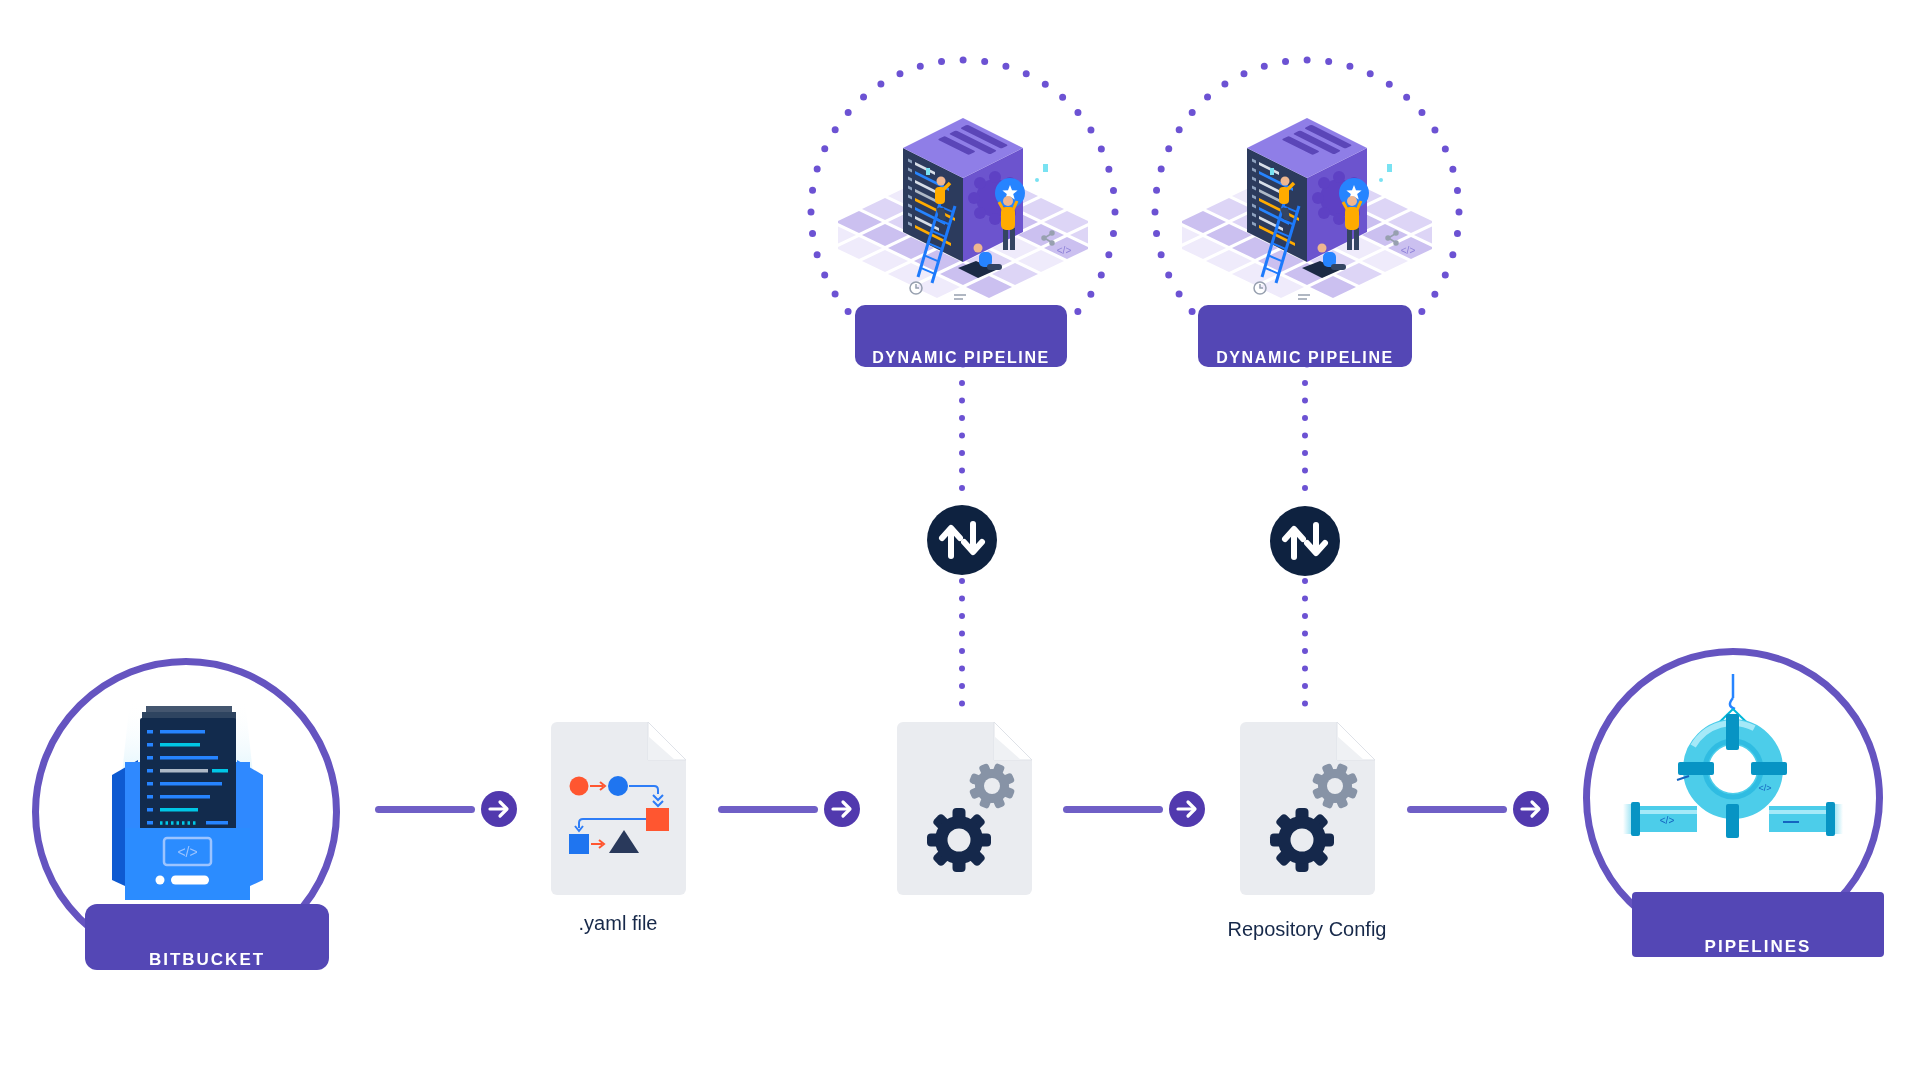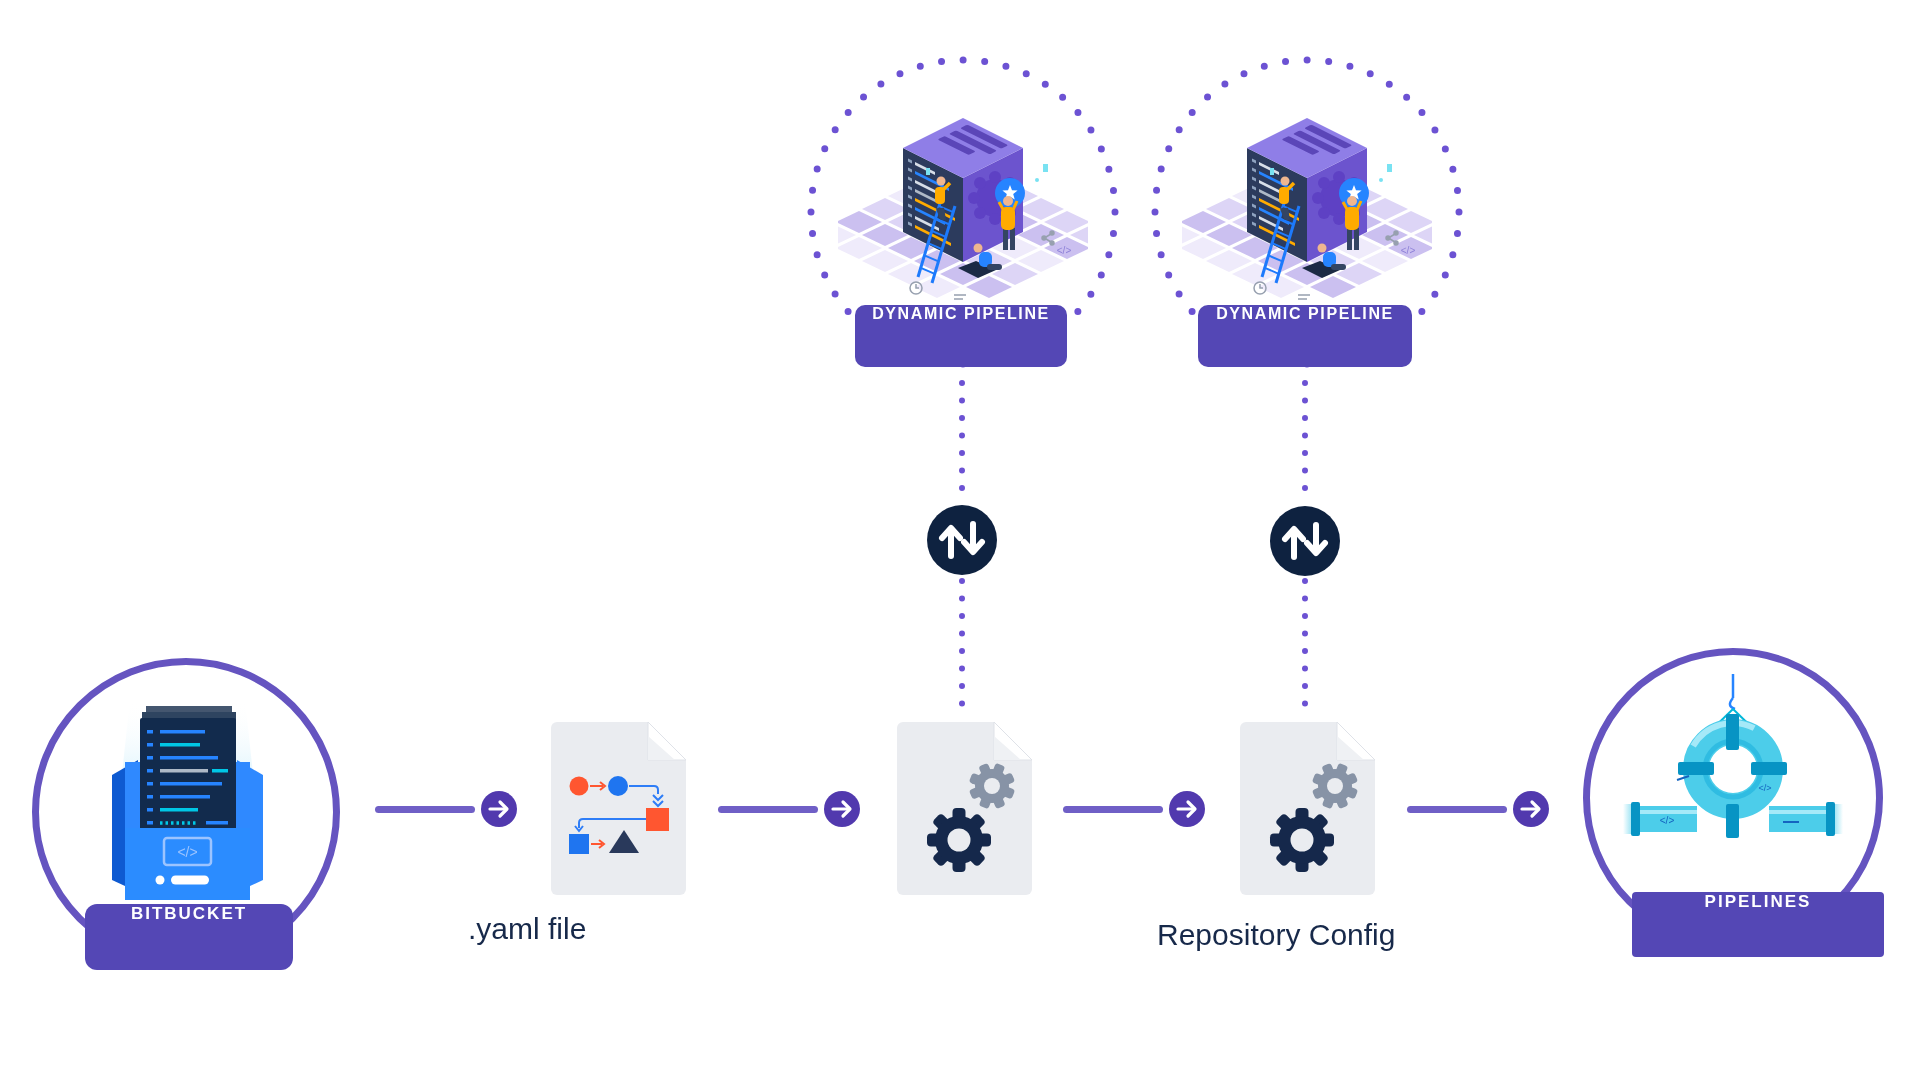--- a/index.html
+++ b/index.html
@@ -3,25 +3,25 @@
 <meta charset="utf-8">
 <style>
   html,body{margin:0;padding:0;background:#ffffff;}
   .canvas{position:relative;width:1920px;height:1080px;background:#ffffff;overflow:hidden;
           font-family:"Liberation Sans", sans-serif;}
   .layer{position:absolute;left:0;top:0;width:1920px;height:1080px;pointer-events:none;}
   .dotring{fill:none;stroke:#6C52D3;stroke-width:7;stroke-dasharray:0 21.7;stroke-linecap:round;}
   .dotline{stroke:#6C52D3;stroke-width:6;stroke-dasharray:0 17.5;stroke-linecap:round;fill:none;}
   .abs{position:absolute;}
   .ring{position:absolute;border:7px solid #6554C0;border-radius:50%;box-sizing:border-box;background:#fff;}
-  .badge{position:absolute;display:flex;align-items:flex-start;justify-content:center;
+  .badge{position:absolute;display:flex;align-items:flex-end;justify-content:center;
          background:#5447B5;color:#ffffff;font-weight:bold;letter-spacing:2px;
          border-radius:12px;font-size:17px;}
   .badge.dyn{border-radius:10px;font-size:16px;letter-spacing:1.6px;}
-  .doc-label{position:absolute;color:#17294A;font-size:30px;white-space:nowrap;}
+  .doc-label{position:absolute;color:#17294A;font-size:20px;text-align:center;white-space:nowrap;}
   .flow{position:absolute;height:36px;display:flex;align-items:center;}
   .flow-line{width:100px;height:7px;border-radius:4px;background:#6F5FC6;margin-right:6px;}
 </style>
 </head>
 <body>
 
 <div class="canvas">
 
   <svg class="layer" viewBox="0 0 1920 1080">
     <defs>
@@ -351,21 +351,21 @@
         <line x1="60" y1="123" x2="98" y2="123" stroke="#00C7E6" stroke-width="3.5" stroke-dasharray="2.5 3"></line>
         <rect x="106" y="121" width="22" height="3.5" fill="#2684FF"></rect>
       </g>
     </g>
     <rect x="25" y="128" width="125" height="72" fill="#2B8CFF"></rect>
     <rect x="64" y="138" width="47" height="27" rx="3" fill="none" stroke="#9CC4FF" stroke-width="2.5"></rect>
     <text x="87.5" y="157" font-size="14" fill="#9CC4FF" text-anchor="middle" font-family="Liberation Sans, sans-serif">&lt;/&gt;</text>
     <circle cx="60" cy="180" r="4.5" fill="#ffffff"></circle>
     <rect x="71" y="175.5" width="38" height="9" rx="4.5" fill="#ffffff"></rect>
   </svg>
-  <div class="badge" style="left:85px;top:904px;width:208px;height:66px">
+  <div class="badge" style="left:85px;top:904px;width:244px;height:66px">
     <span>BITBUCKET</span>
   </div>
 
   <div class="flow" style="left:375px;top:791px">
     <div class="flow-line"></div>
     <svg width="36" height="36" viewBox="0 0 36 36">
       <circle cx="18" cy="18" r="18" fill="#5139AE"></circle>
       <g stroke="#ffffff" stroke-width="3.2" stroke-linecap="round" stroke-linejoin="round" fill="none">
         <path d="M9,18 H25"></path>
           <path d="M19,11 L26,18 L19,25"></path>

